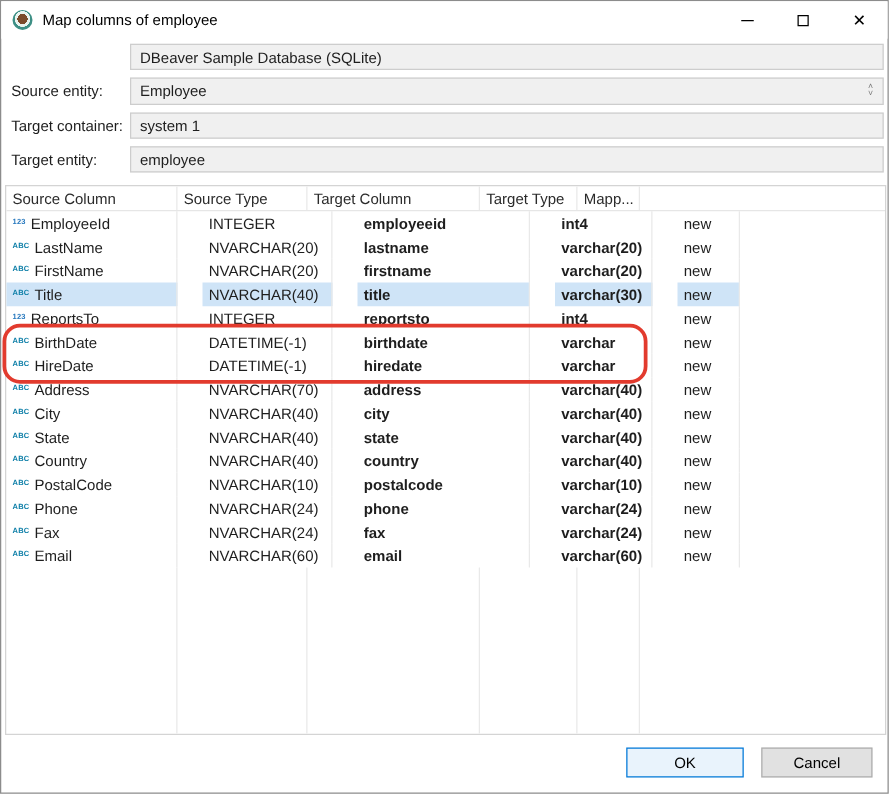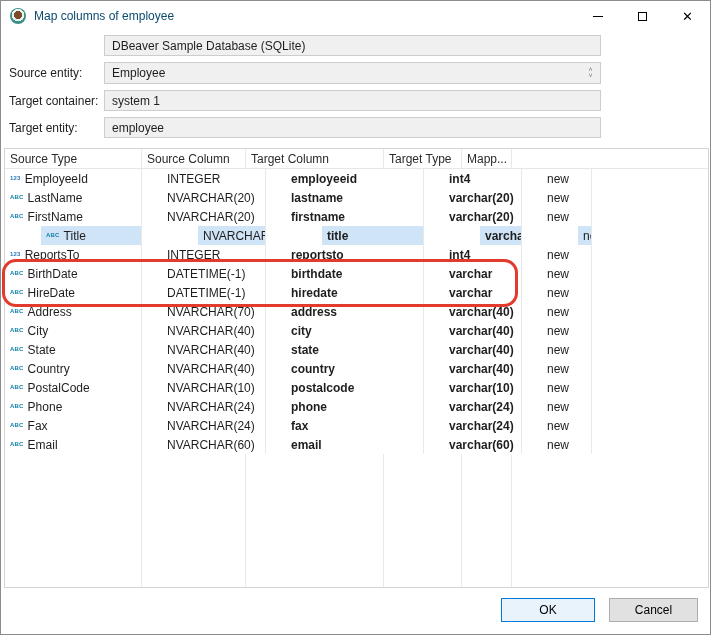--- a/index.html
+++ b/index.html
@@ -17,31 +17,31 @@
   
   .titlebar {
     position:absolute; left:0; top:0; width:100%; height:30px;
     background:#ffffff; display:flex; align-items:center;
   }
   .app-icon {
     width:16px; height:16px; border-radius:50%; margin-left:9px;
     background: radial-gradient(circle at 50% 45%, #7a4a2b 0 34%, #e9f3ef 35% 52%, #3d8f85 53% 100%);
     flex:0 0 auto;
   }
-  .title-text { margin-left:8px; color:#0c4a6e; }
+  .title-text { margin-left:8px; color:#000000; }
   .win-controls { position:absolute; right:0; top:0; height:30px; display:flex; }
   .win-btn { width:45px; height:30px; display:flex; align-items:center; justify-content:center; cursor:default; }
   .glyph-min { width:10px; height:1px; background:#000; }
   .glyph-max { width:9px; height:9px; border:1px solid #000; }
   .glyph-close { font-size:13px; color:#000; line-height:1; }
 
   
   .form-label { position:absolute; left:8px; height:21px; display:flex; align-items:center; color:#1e1e1e; }
   .form-field {
-    position:absolute; left:103px; width:497px; height:21px;
+    position:absolute; left:103px; width:603px; height:21px;
     background:#f0f0f0; border:1px solid #cdcdcd;
     display:flex; align-items:center; padding-left:7px; color:#1e1e1e;
   }
   .spinner {
     position:absolute; right:2px; top:1px; width:15px; height:18px;
     display:flex; flex-direction:column; align-items:center; justify-content:center; color:#7a7a7a;
   }
   .spin-arrow { font-size:7px; line-height:6px; }
 
   
@@ -57,21 +57,21 @@
   .thead { height:20px; border-bottom:1px solid #e6e6e6; flex:0 0 auto; }
   .trow  { height:19px; flex:0 0 auto;gap:20px; }
   .table-fill { flex:1 1 auto; }
   .tcell {
     border-right:1px solid #e9e9e9; height:100%;
     display:flex; align-items:center; padding-left:5px;
     white-space:nowrap; overflow:hidden;
   }
   .tcell.cell-fill { border-right:none; }
   .thead .tcell { color:#2b2b2b; }
-  .trow.highlighted .tcell:not(.cell-fill) { background:#cfe4f7;margin-left:36px; }
+  .trow.highlighted .tcell:not(.cell-fill) { background:#cfe4f7; }
   .bold { font-weight:bold; }
   .type-icon {
     font-size:6px; font-weight:bold; margin-right:4px; flex:0 0 auto;
     letter-spacing:0.2px; transform:translateY(-1px);
   }
   .icon-num { color:#2778be; }
   .icon-str { color:#0e7fa8; }
 
   
   .annotation {
@@ -128,22 +128,22 @@
     <span>system 1</span>
   </div>
 
   <div class="form-label" style="top:116px;">Target entity:</div>
   <div class="form-field" style="top:116px;">
     <span>employee</span>
   </div>
 
   <div class="table">
     <div class="thead">
+      <div class="tcell">Source Column</div>
       <div class="tcell">Source Type</div>
-      <div class="tcell">Source Column</div>
       <div class="tcell">Target Column</div>
       <div class="tcell">Target Type</div>
       <div class="tcell">Mapp...</div>
       <div class="tcell cell-fill"></div>
     </div>
     <div>
         <div class="trow">
           <div class="tcell">
             <span class="type-icon icon-num">123</span>
             <span>EmployeeId</span>

